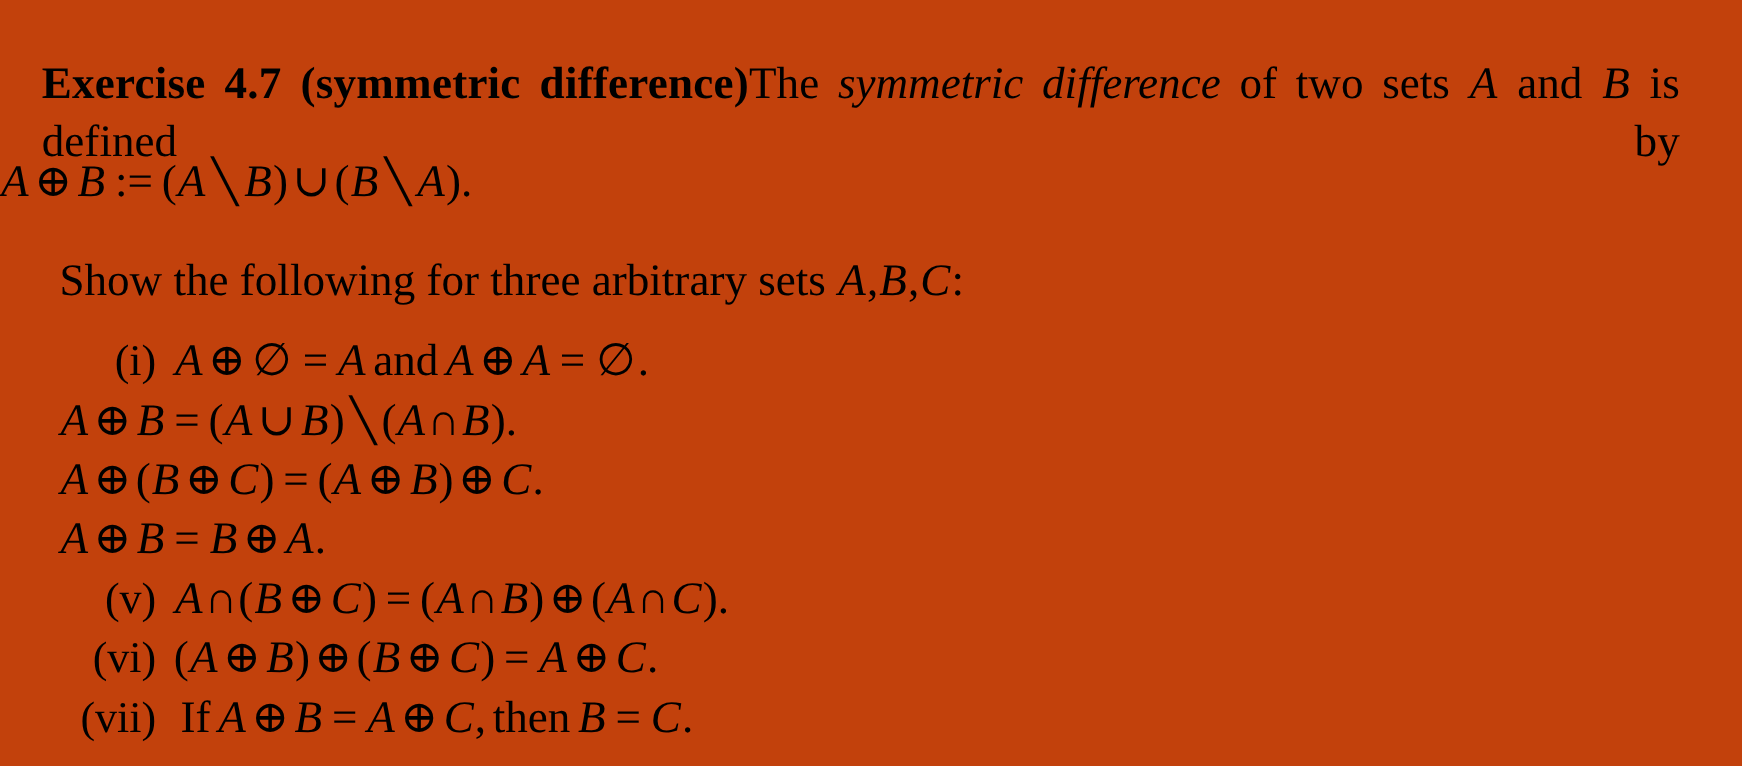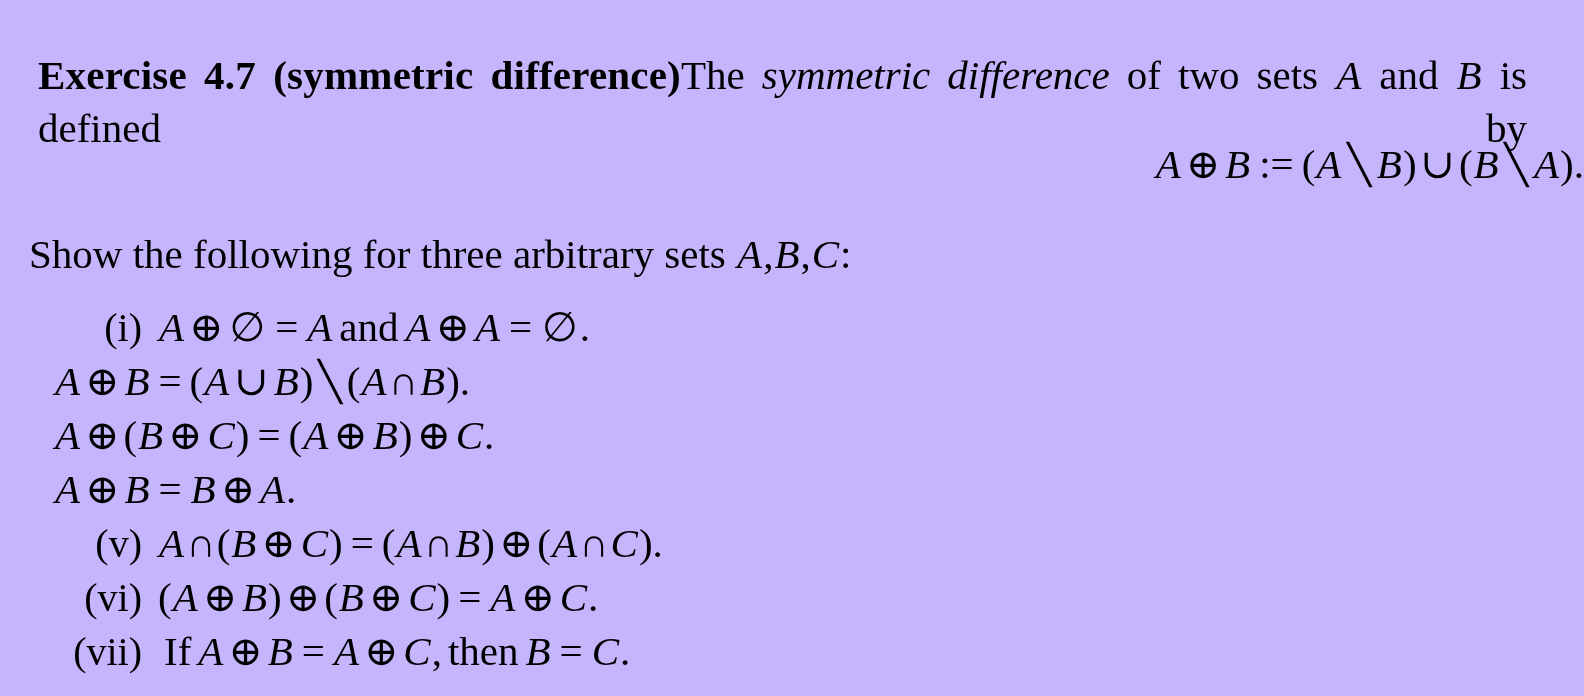--- a/index.html
+++ b/index.html
@@ -13,21 +13,21 @@
     overflow: hidden;
     font-family: "Liberation Serif", "DejaVu Serif", serif;
     color: #000000;
     -webkit-font-smoothing: antialiased;
   }
 
   #page {
     position: relative;
     width: 1584px;
     height: 696px;
-    background: #c4b5fd;
+    background: #c2410c;
   }
 
   
   .intro {
     position: absolute;
     left: 38px;
     top: 8px;
     width: 1489px;
     font-size: 41px;
     line-height: 53px;
@@ -50,30 +50,30 @@
     font-style: italic;
     padding: 0 1px;
   }
 
   
   .display-eq {
     position: absolute;
     left: 0;
     top: 138px;
     width: 1584px;
-    text-align: right;
+    text-align: left;
     font-size: 41px;
     line-height: 52px;
     white-space: nowrap;
   }
 
   
   .showline {
     position: absolute;
-    left: 29px;
+    left: 54px;
     top: 228px;
     font-size: 41px;
     line-height: 52px;
     white-space: nowrap;
   }
 
   
   .roman-list {
     position: absolute;
     left: 38px;

